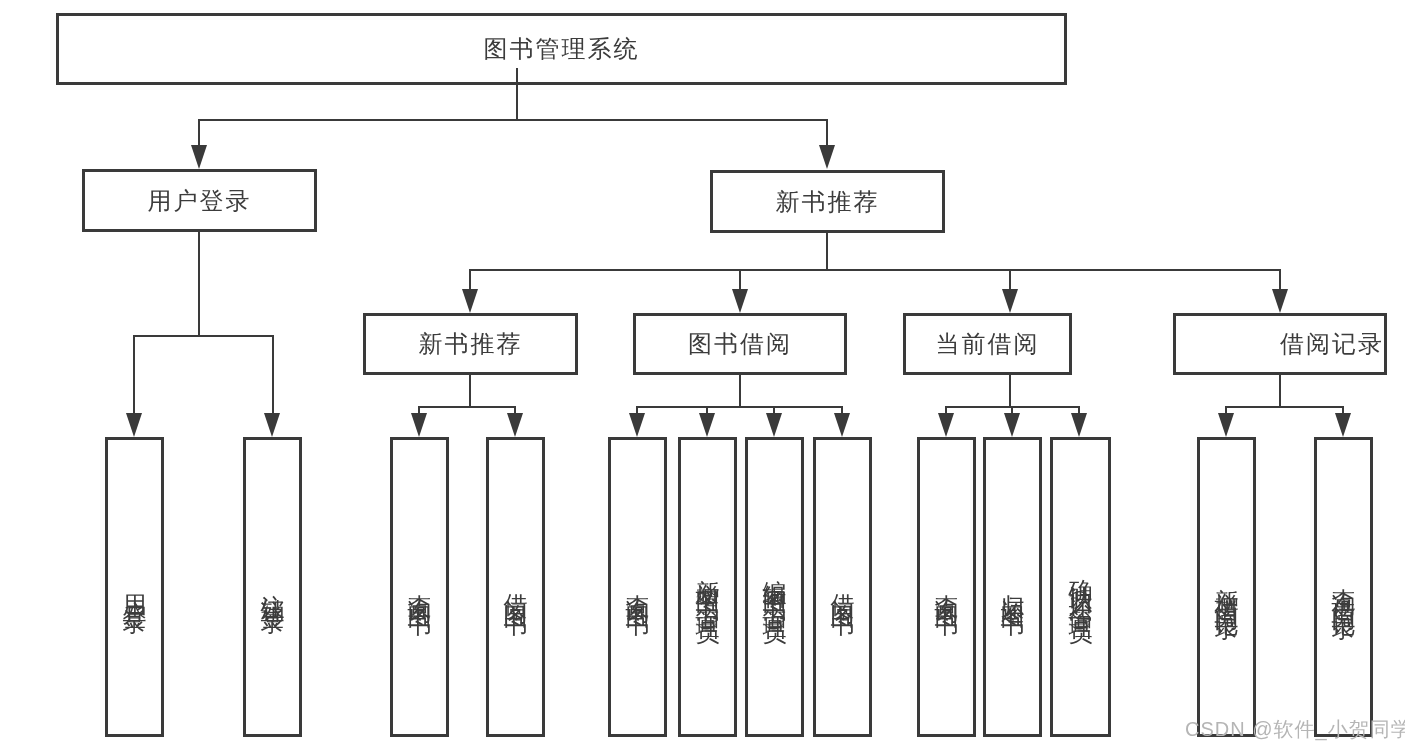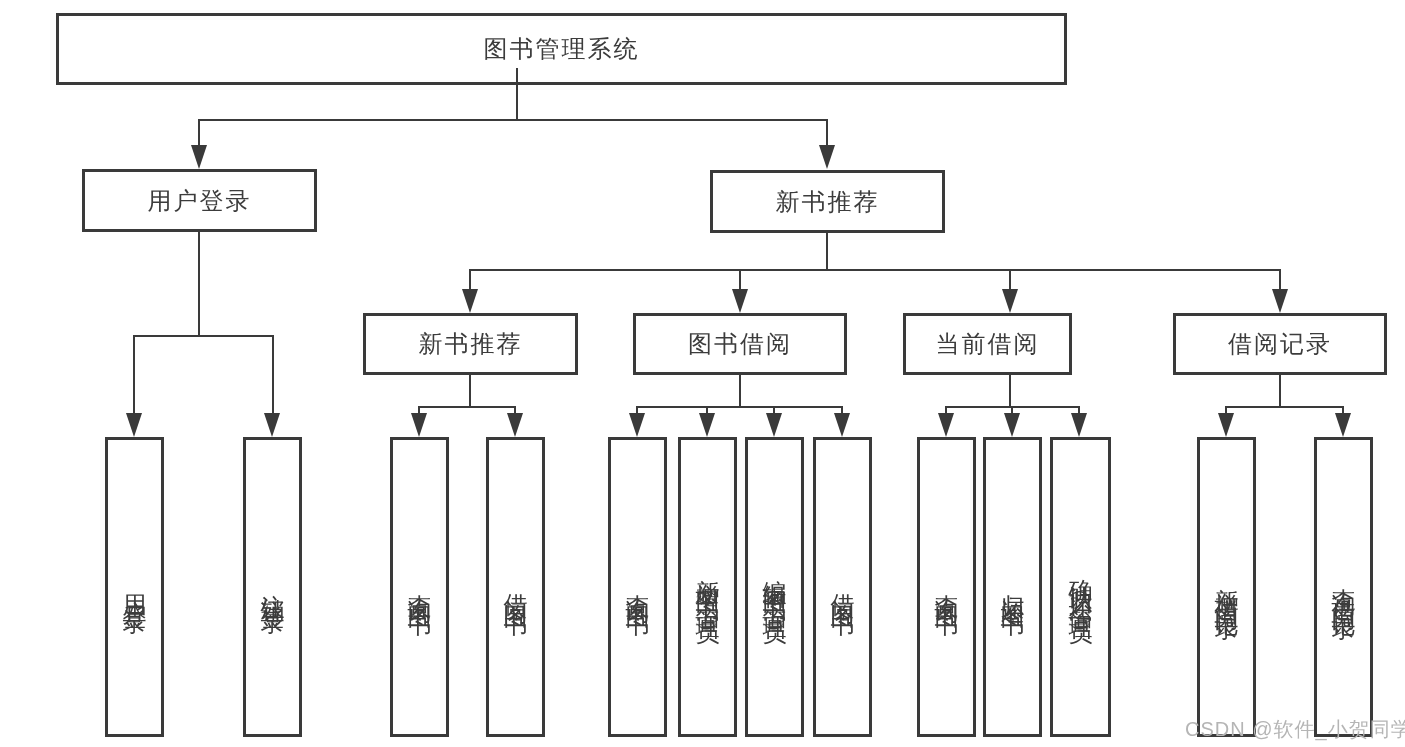--- a/index.html
+++ b/index.html
@@ -73,21 +73,21 @@
 
   <div class="box hbox" style="left:363px; top:313px; width:215px; height:62px;">
     <span class="lbl">新书推荐</span>
   </div>
   <div class="box hbox" style="left:633px; top:313px; width:214px; height:62px;">
     <span class="lbl">图书借阅</span>
   </div>
   <div class="box hbox" style="left:903px; top:313px; width:169px; height:62px;">
     <span class="lbl">当前借阅</span>
   </div>
-  <div class="box hbox" style="left:1173px; top:313px; width:214px; height:62px;">
+  <div class="box hbox" style="left:1173px; top:313px; width:214px; height:62px;justify-content:flex-end;">
     <span class="lbl">借阅记录</span>
   </div>
 
   <div class="box leaf" style="left:105px;">
     <span class="vtext">用户登录</span>
   </div>
   <div class="box leaf" style="left:243px;">
     <span class="vtext">注销登录</span>
   </div>
 

